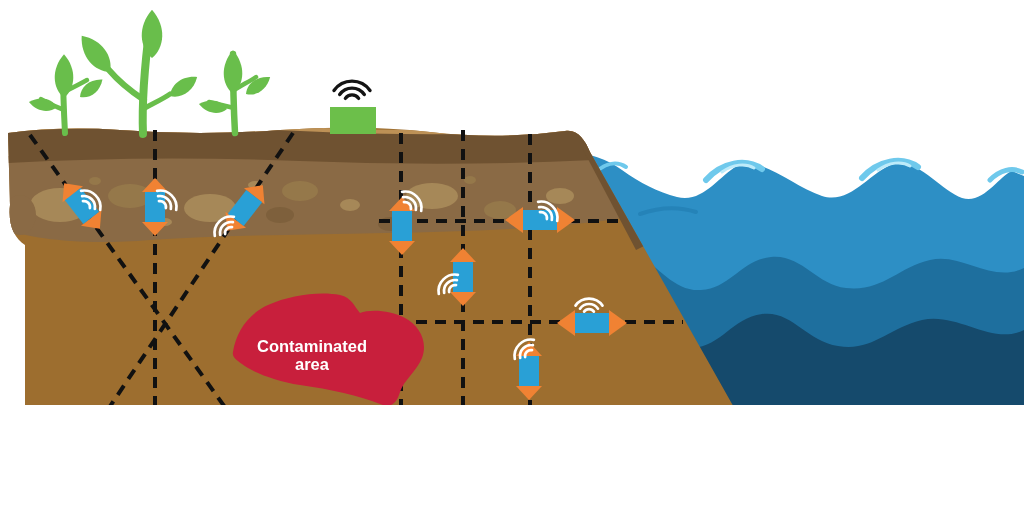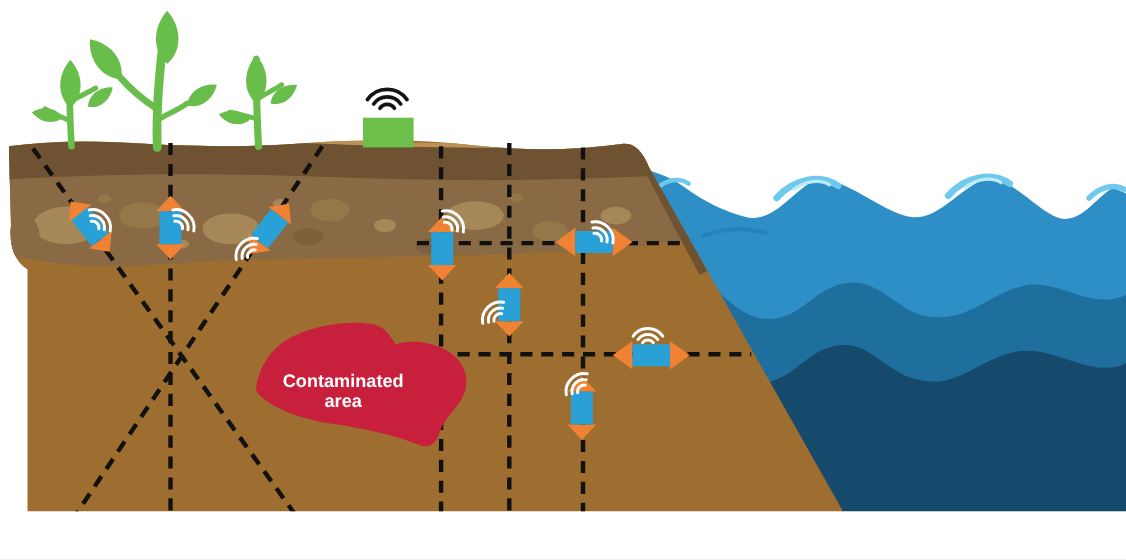--- a/index.html
+++ b/index.html
@@ -1,16 +1,16 @@
 <!DOCTYPE html>
 <html><head>
 <meta charset="utf-8">
 <style>
   html,body{margin:0;padding:0;background:#ffffff;}
-  #stage{position:relative;width:1024px;height:465px;background:#ffffff;overflow:hidden;
+  #stage{position:relative;width:1024px;height:405px;background:#ffffff;overflow:hidden;
          font-family:"Liberation Sans", sans-serif;}
   svg{position:absolute;left:0;top:0;}
   text.blob-label{font-family:"Liberation Sans", sans-serif;font-weight:bold;font-size:16.5px;}
 </style>
 </head>
 <body>
 
 <div id="stage">
 <svg id="scene" width="1024" height="509" viewBox="0 0 1024 509">
   <defs>

